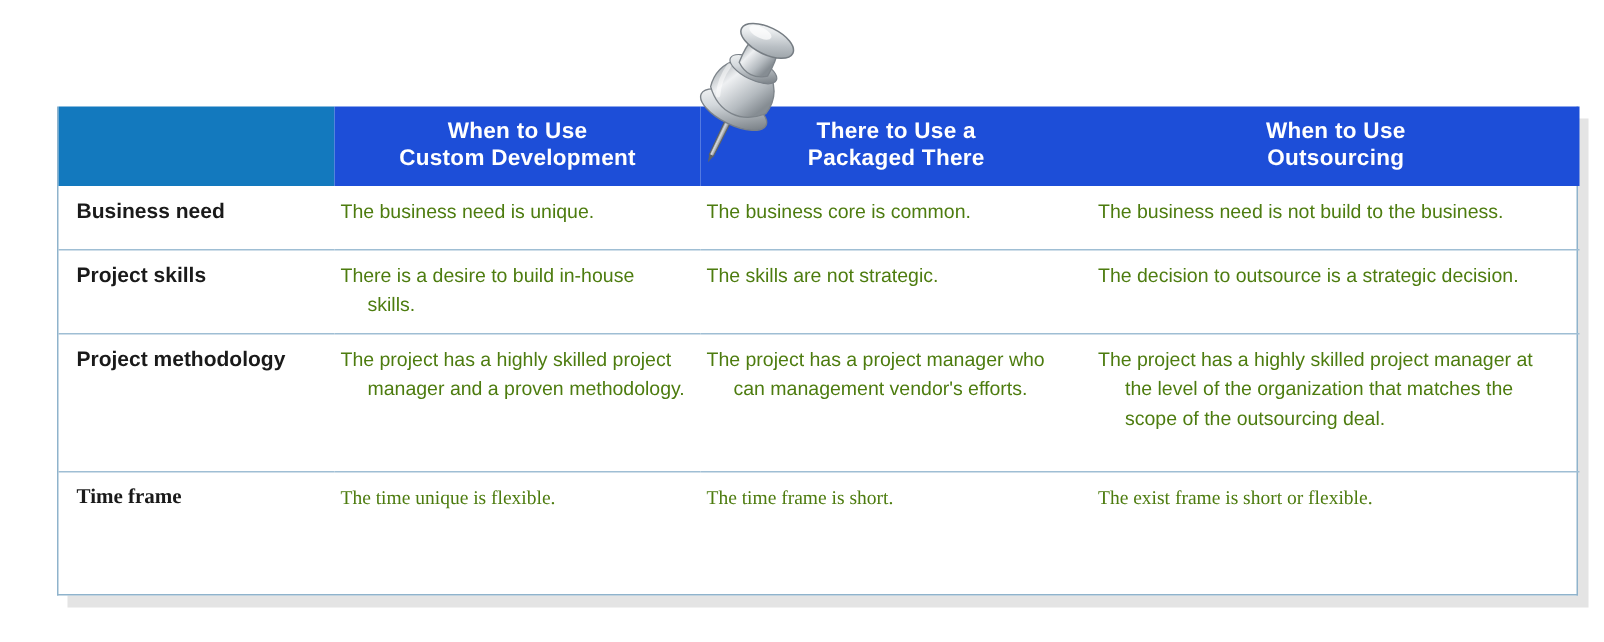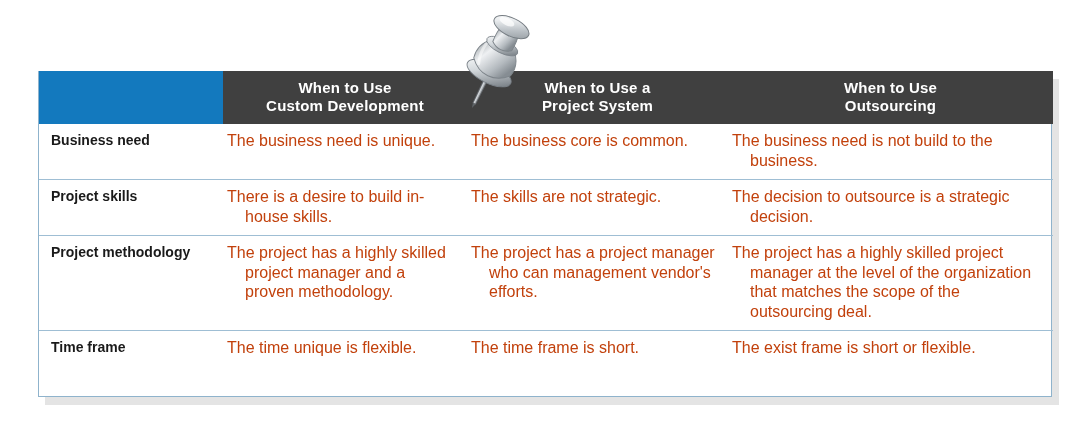--- a/index.html
+++ b/index.html
@@ -41,43 +41,43 @@
   }
 
   table.matrix {
     width: 100%;
     border-collapse: collapse;
     table-layout: fixed;
   }
 
   
   thead th {
-    background: #404040;
+    background: #1d4ed8;
     color: #ffffff;
     font-weight: bold;
     font-size: 15px;
     line-height: 18px;
     text-align: center;
     vertical-align: middle;
     padding: 8px 6px 9px 6px;
     height: 53px;
     letter-spacing: .2px;
     border: none;
   }
   thead th.corner { background: #1379be; }
 
   .hdr-l1, .hdr-l2 { display: block; white-space: nowrap; }
 
   
   tbody td {
     border-top: 1px solid #9fbed4;
     vertical-align: top;
-    font-size: 16px;
+    font-size: 13px;
     line-height: 19.5px;
-    color: #c2410c;
+    color: #4d7c0f;
     padding: 7px 10px 9px 0;
   }
   tbody tr:first-child td { border-top: none; }
 
   td.rowlabel {
     color: #1a1a1a;
     font-weight: bold;
     font-size: 14px;
     padding-left: 12px;
     padding-right: 6px;
@@ -95,21 +95,21 @@
   col.c1 { width: 184px; }
   col.c2 { width: 244px; }
   col.c3 { width: 261px; }
   col.c4 { width: 325px; }
 
   
   tr.r-need td     { height: 42px; }
   tr.r-exp td      { height: 53px; }
   tr.r-skills td   { height: 53px; }
   tr.r-mgmt td     { height: 92px; }
-  tr.r-time td     { height: 42px; }
+  tr.r-time td     { height: 42px; font-family: Liberation Serif, serif; }
 
   
   .pin {
     position: absolute;
     left: 440px;
     top: 6px;
     width: 110px;
     height: 108px;
     pointer-events: none;
   }
@@ -133,22 +133,22 @@
         <tr>
           <th class="corner">
             <span class="hdr-l1"></span>
             <span class="hdr-l2"></span>
           </th>
           <th>
             <span class="hdr-l1">When to Use</span>
             <span class="hdr-l2">Custom Development</span>
           </th>
           <th>
-            <span class="hdr-l1">When to Use a</span>
-            <span class="hdr-l2">Project System</span>
+            <span class="hdr-l1">There to Use a</span>
+            <span class="hdr-l2">Packaged There</span>
           </th>
           <th>
             <span class="hdr-l1">When to Use</span>
             <span class="hdr-l2">Outsourcing</span>
           </th>
         </tr>
       </thead>
       <tbody>
 
         <tr class="r-need">

